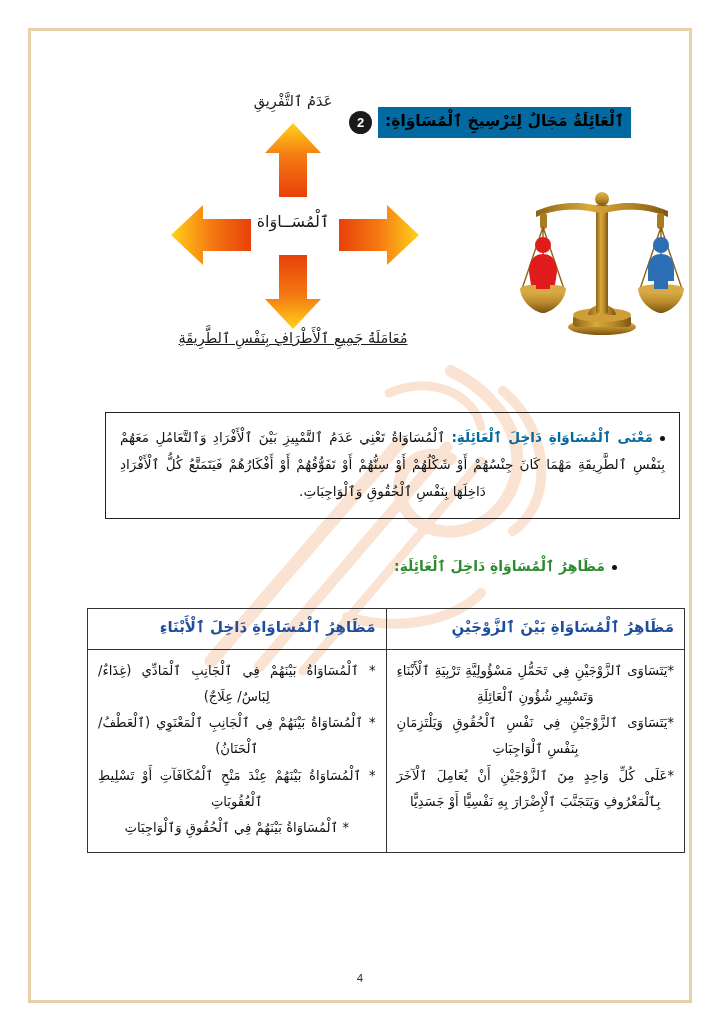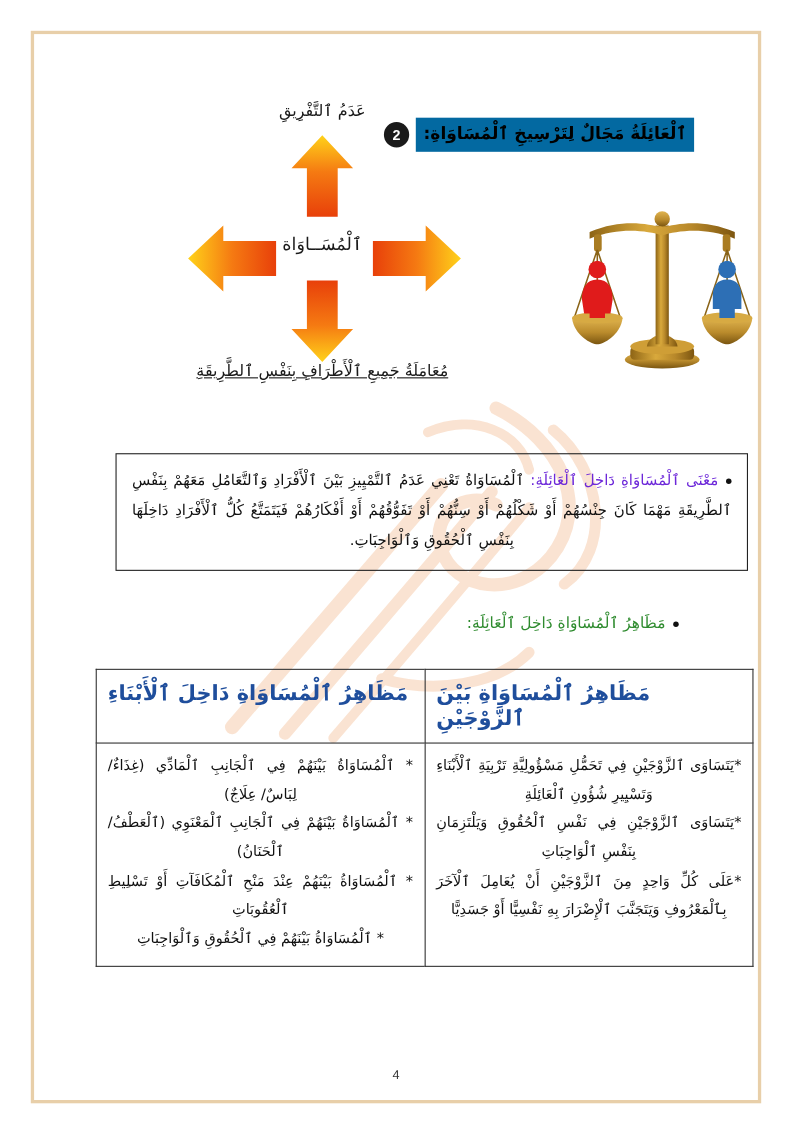--- a/index.html
+++ b/index.html
@@ -110,57 +110,57 @@
     background: transparent;
   }
   #definition-box p {
     margin: 0;
     font-size: 13.6px;
     line-height: 2.0;
     color: #111;
     text-align: justify;
     text-align-last: center;
   }
-  .green-bold { color: #6d28d9; font-weight: normal; }
+  .green-bold { color: #0369a1; font-weight: bold; }
   .bullet-dot {
     display:inline-block; width:5px; height:5px; border-radius:50%;
     background:#111; vertical-align: middle; margin-left:7px;
   }
 
   
   #manifest-bullet {
     position: absolute;
     right: 72px;
     top: 527px;
     font-size: 14px;
-    font-weight: normal;
+    font-weight: bold;
     color: #2e8b2e;
     white-space: nowrap;
   }
   #manifest-bullet .bullet-dot { background:#111; }
 
   
   #compare-table {
     position: absolute;
     left: 56px;
     top: 577px;
     width: 598px;
     border-collapse: collapse;
     table-layout: fixed;
   }
   #compare-table td, #compare-table th {
     border: 1.3px solid #333;
     vertical-align: top;
     padding: 8px 10px 10px 10px;
   }
   #compare-table th {
-    font-size: 19px;
+    font-size: 15px;
     font-weight: bold;
     color: #1f4e9c;
-    text-align: left;
+    text-align: right;
     padding-top: 9px;
     padding-bottom: 11px;
     height: 20px;
   }
   .cell-list { list-style: none; margin: 0; padding: 0; }
   .cell-list li {
     font-size: 13.2px;
     line-height: 1.95;
     color: #111;
     text-align: justify;

